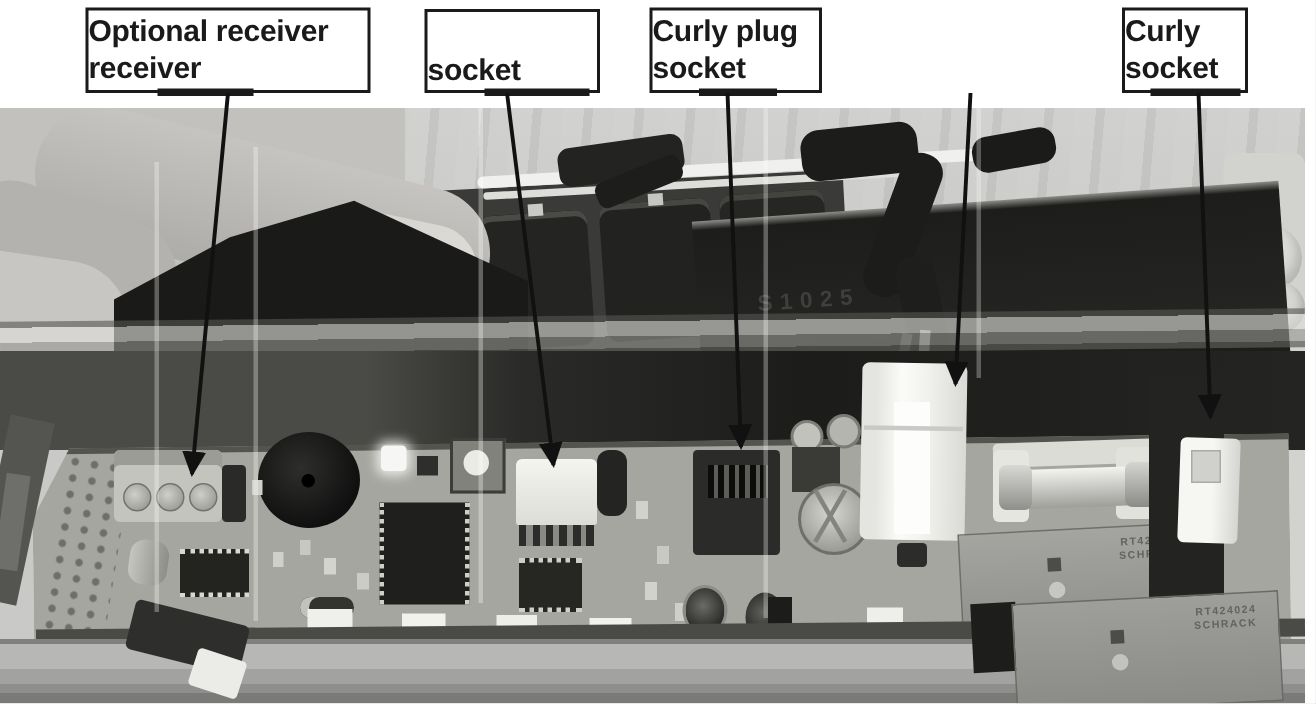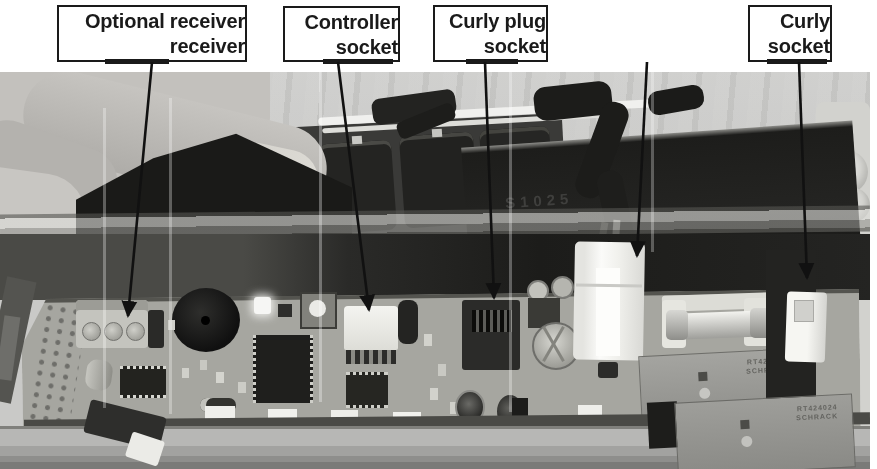--- a/index.html
+++ b/index.html
@@ -1,20 +1,20 @@
 <!DOCTYPE html>
 <html><head>
 <meta charset="utf-8">
 <style>
   html,body{margin:0;padding:0;background:#fff;}
   #stage{position:relative;width:877px;height:469px;background:#ffffff;overflow:hidden;
          font-family:"Liberation Sans","DejaVu Sans",sans-serif;}
   .a{position:absolute;}
   .callout{position:absolute;background:#fff;border:2px solid #1a1a1a;box-sizing:border-box;
-           text-align:right;color:#1a1a1a;font-weight:bold;font-size:20px;line-height:25px;
+           text-align:left;color:#1a1a1a;font-weight:bold;font-size:20px;line-height:25px;
            padding-top:2px;letter-spacing:-0.2px;}
   .leader-bar{position:absolute;height:5px;background:#1a1a1a;bottom:-4px;}
   .ph{position:absolute;left:0;top:72px;width:870px;height:397px;overflow:hidden;background:#c9c9c7;}
   .relay-text{position:absolute;text-align:right;color:#63635f;font-size:7px;line-height:9px;
               font-weight:bold;letter-spacing:1px;}
   svg.overlay{position:absolute;left:0;top:0;pointer-events:none;}
 </style>
 </head>
 <body>
 
@@ -198,21 +198,21 @@
     <div class="a" style="left:651px;top:0;width:3px;height:180px;background:#fff;opacity:.28;"></div>
   </div>
 
   <div class="callout" style="left:57px;top:5px;width:190px;height:57px;">
     <span>Optional receiver</span><br>
     <span>receiver</span>
     <div class="leader-bar" style="left:46px;width:64px;"></div>
   </div>
 
   <div class="callout" style="left:283px;top:6px;width:117px;height:56px;">
-    <span>Controller</span><br>
+    <br>
     <span>socket</span>
     <div class="leader-bar" style="left:38px;width:70px;"></div>
   </div>
 
   <div class="callout" style="left:433px;top:5px;width:115px;height:57px;">
     <span>Curly plug</span><br>
     <span>socket</span>
     <div class="leader-bar" style="left:31px;width:52px;"></div>
   </div>
 

